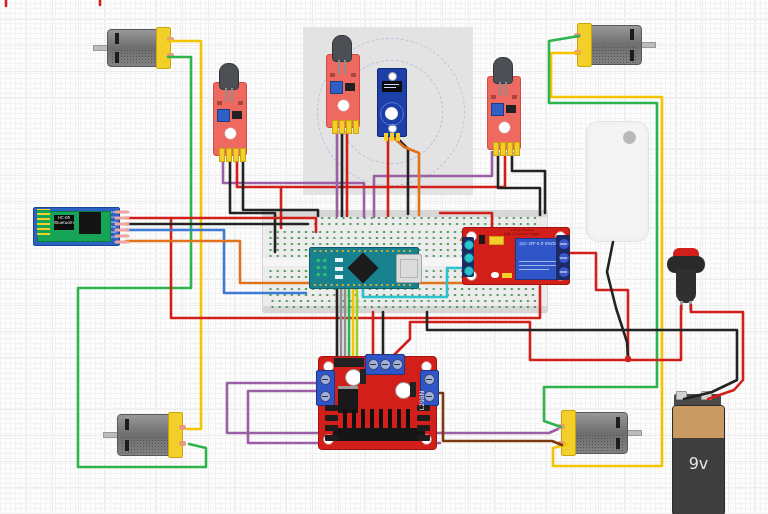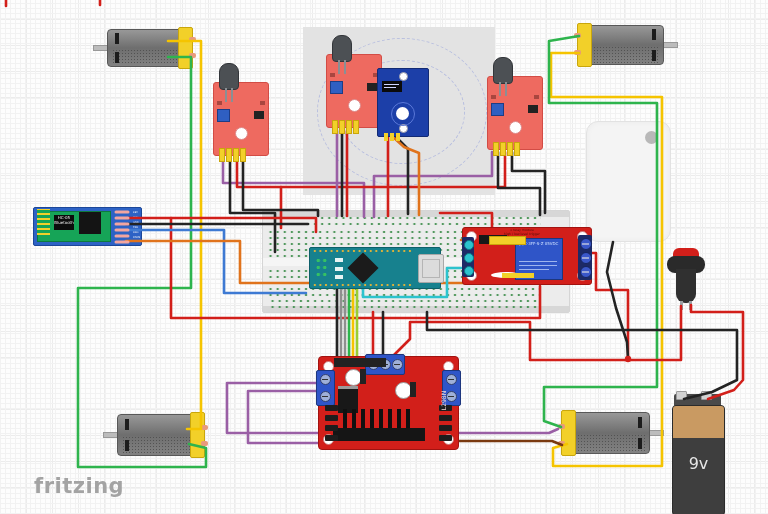--- a/index.html
+++ b/index.html
@@ -2,21 +2,21 @@
 <html><head>
 <meta charset="utf-8">
 <style>
   html,body{margin:0;padding:0;background:#ddd;font-family:"DejaVu Sans",sans-serif;}
   #stage{position:relative;width:768px;height:514px;overflow:hidden;background-color:#fdfdfd;
     background-image:
       repeating-linear-gradient(0deg,#f2f2f2 0 1px,transparent 1px 5px),
       repeating-linear-gradient(90deg,#f2f2f2 0 1px,transparent 1px 5px),
       repeating-linear-gradient(0deg,#ececec 0 1px,transparent 1px 26px),
       repeating-linear-gradient(90deg,#ececec 0 1px,transparent 1px 26px);}
-  .abs{position:absolute;padding-left:22px;}
+  .abs{position:absolute;}
   
   .panel{left:303px;top:27px;width:170px;height:168px;background:#e3e3e3;z-index:1;}
   .dash-circle{border:1.5px dashed #aab3de;border-radius:50%;opacity:.75;z-index:1;}
   
   .bb{left:262px;top:210px;width:284px;height:101px;background:#ececec;border:1px solid #d5d5d5;border-radius:2px;z-index:2;}
   .bb-band{position:absolute;left:0;width:100%;height:6px;background:#d7d7d7;}
   .dots{position:absolute;background-image:radial-gradient(circle,rgba(56,138,70,.85) 1.1px,transparent 1.5px);background-size:7.1px 6px;}
   .bb-mid{position:absolute;left:0;width:100%;height:8px;top:47px;background:#f5f5f5;}
   
   .motor{z-index:3;}
@@ -393,15 +393,14 @@
   <div class="abs batt">
     <div class="batt-cap"></div>
     <div class="batt-term" style="left:4px;"></div>
     <div class="batt-term" style="left:29px;"></div>
     <div class="batt-body">
       <div class="batt-band"></div>
       <div class="batt-label">9v</div>
     </div>
   </div>
 
-  <div class="abs watermark">fritzing</div>
 
 </div>
 
 </body></html>

